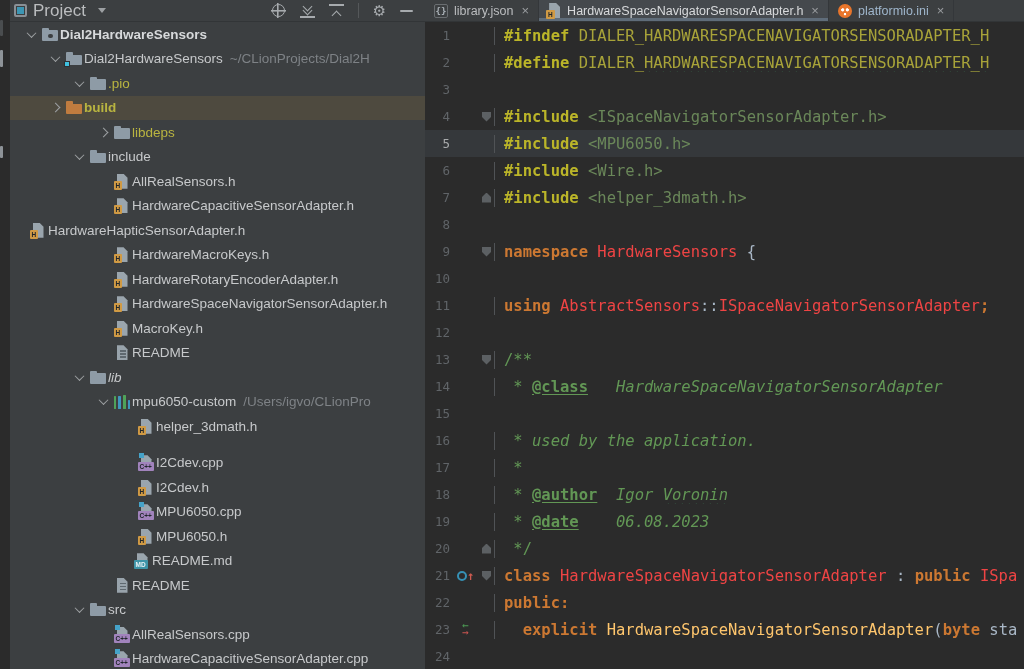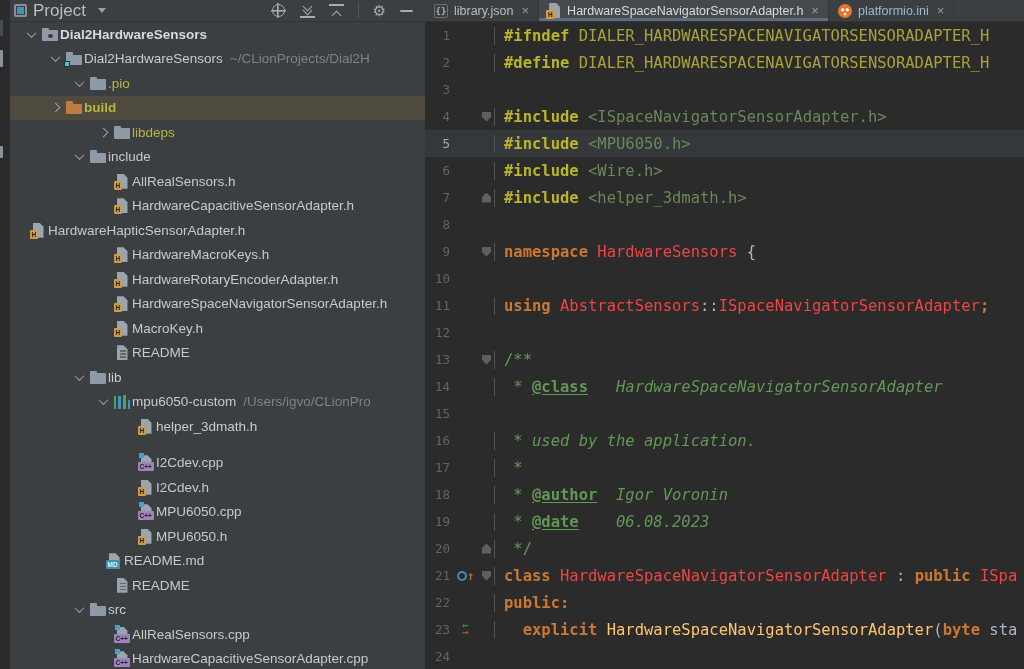--- a/index.html
+++ b/index.html
@@ -288,21 +288,21 @@
         <div class="trow" style="padding-left: 84px;">
           <span class="chev-box"></span>
           <span class="icon-box">
             <span class="t-icon">
               <span class="page plain"></span>
               <span class="lines"></span>
             </span>
           </span>
           <span class="tlabel">README</span>
         </div>
-        <div class="trow" style="padding-left: 60px;">
+        <div class="trow" style="padding-left: 60px; font-style: italic;">
           <span class="chev-box">
             <span class="chev down"></span>
           </span>
           <span class="icon-box">
             <span class="ic-folder"></span>
           </span>
           <span class="tlabel">lib</span>
         </div>
         <div class="trow" style="padding-left: 84px;">
           <span class="chev-box">
@@ -364,21 +364,21 @@
         <div class="trow" style="padding-left: 108px;">
           <span class="chev-box"></span>
           <span class="icon-box">
             <span class="t-icon">
               <span class="page"></span>
               <span class="bdg h">H</span>
             </span>
           </span>
           <span class="tlabel">MPU6050.h</span>
         </div>
-        <div class="trow" style="padding-left: 76px;">
+        <div class="trow" style="padding-left: 104px;">
           <span class="chev-box"></span>
           <span class="icon-box">
             <span class="t-icon">
               <span class="page"></span>
               <span class="bdg md">MD</span>
             </span>
           </span>
           <span class="tlabel">README.md</span>
         </div>
         <div class="trow" style="padding-left: 84px;">

